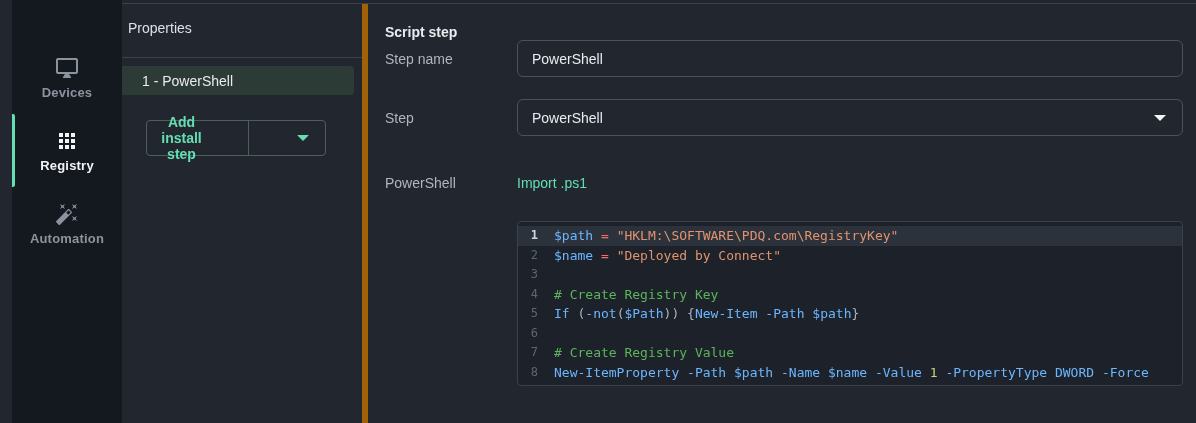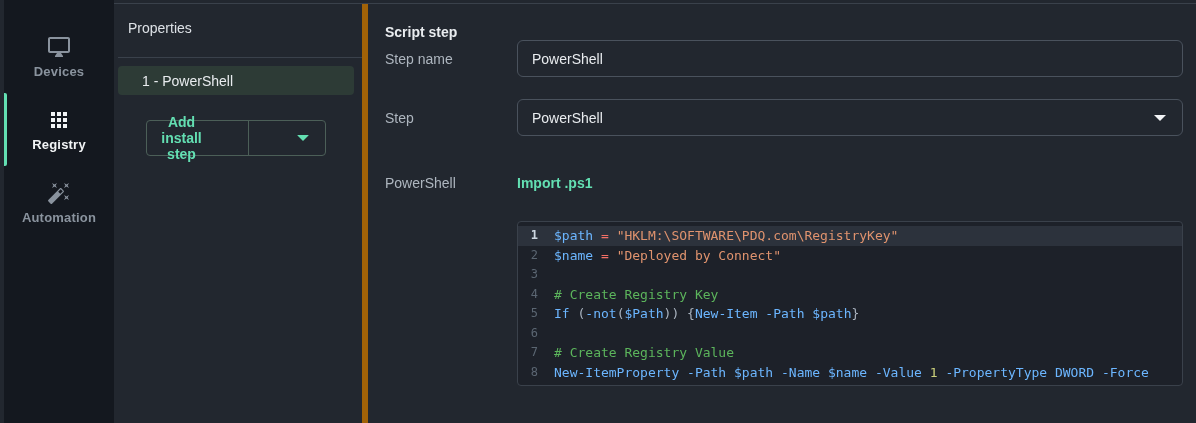--- a/index.html
+++ b/index.html
@@ -6,24 +6,24 @@
   html,body { width:1196px; height:423px; overflow:hidden; }
   body {
     background:#22272f;
     font-family:"Liberation Sans", sans-serif;
     color:#e9ecef;
     position:relative;
   }
 
   
   .sidebar {
-    position:absolute; left:4px; top:0; bottom:0; width:110px;
+    position:absolute; left:12px; top:0; bottom:0; width:110px;
     background:#14181f; z-index:3;
     display:flex; flex-direction:column; align-items:stretch;
-    padding-top:20px;
+    padding-top:41px;
   }
   .nav-item {
     position:relative;
     display:flex; flex-direction:column; align-items:center;
     padding:15px 4px 14px 4px;
     cursor:pointer;
   }
   .nav-item .nav-icon { width:24px; height:24px; }
   .nav-item .nav-icon svg { width:24px; height:24px; fill:#8a939e; }
   .nav-item .nav-label {
@@ -107,21 +107,21 @@
     border:1px solid #4a525d; border-radius:6px;
     display:flex; align-items:center; padding:0 16px 0 14px;
     font-size:14px; color:#e9ecef; position:relative; cursor:pointer;
   }
   .select-caret {
     position:absolute; right:16px; top:50%; margin-top:-3px;
     width:0; height:0; border-left:6px solid transparent;
     border-right:6px solid transparent; border-top:6px solid #f2f4f6;
   }
   .import-link {
-    font-size:14px; font-weight:700; color:#63dfb2;
+    font-size:14px; font-weight:400; color:#63dfb2;
     text-decoration:none; cursor:pointer;
   }
 
   
   .editor-row { display:flex; margin-top:30px; }
   .editor-spacer { flex:0 0 132px; }
   .code-editor {
     flex:1; background:#1d2129; border:1px solid #3a414b;
     border-radius:4px; overflow:hidden;
     font-family:"DejaVu Sans Mono", monospace;

